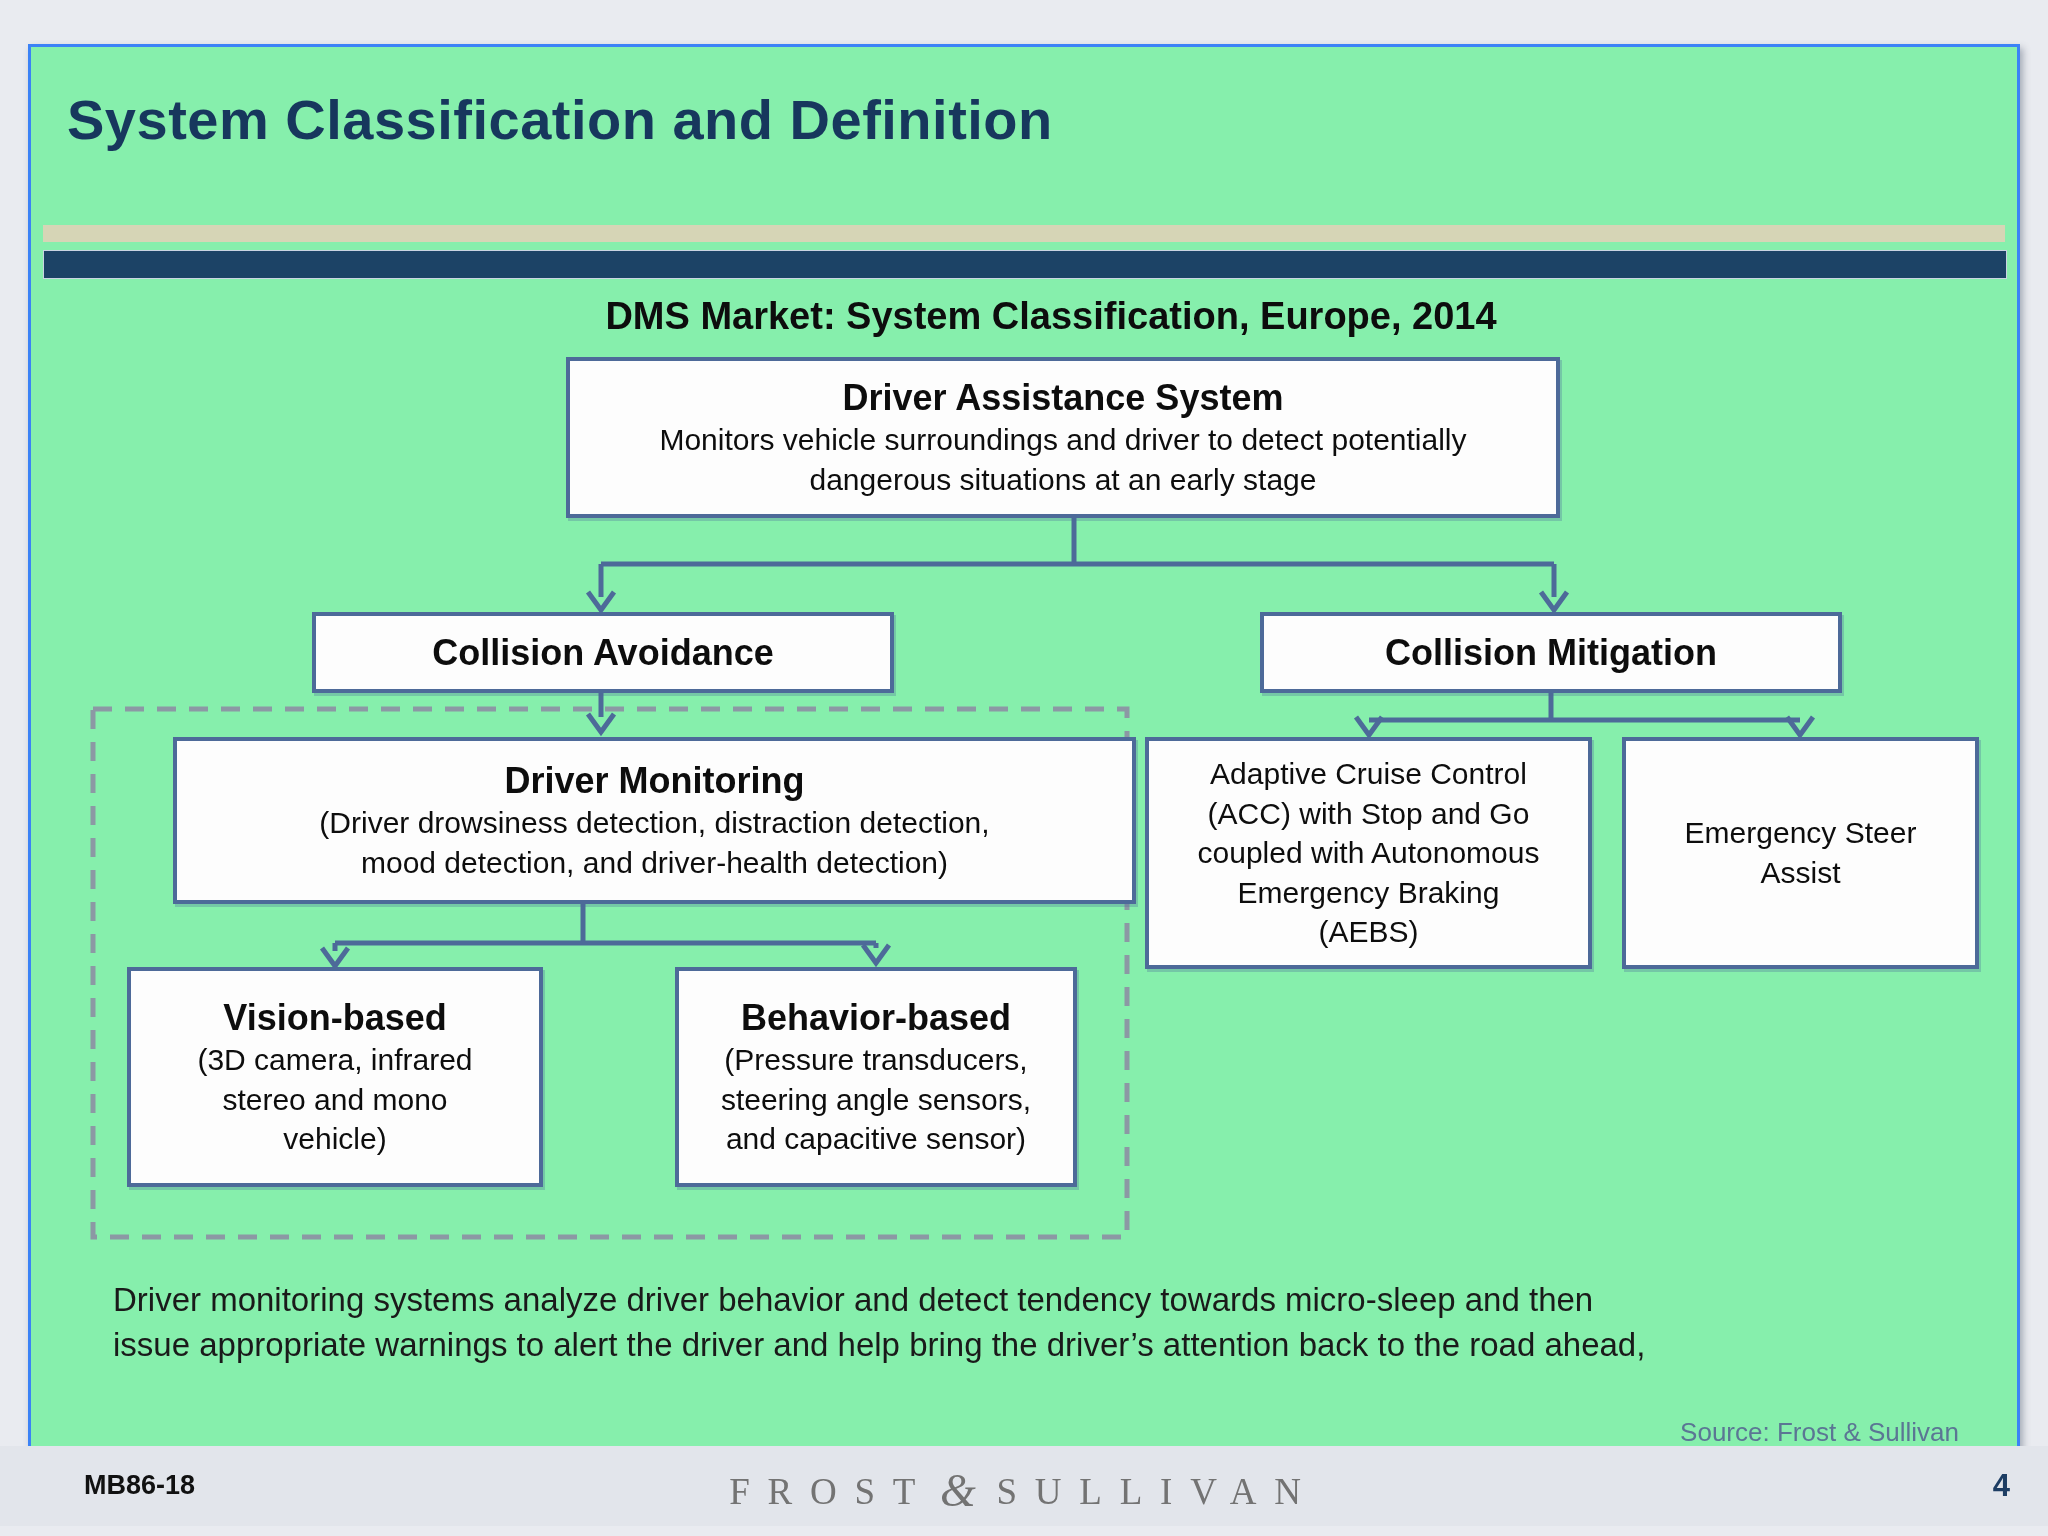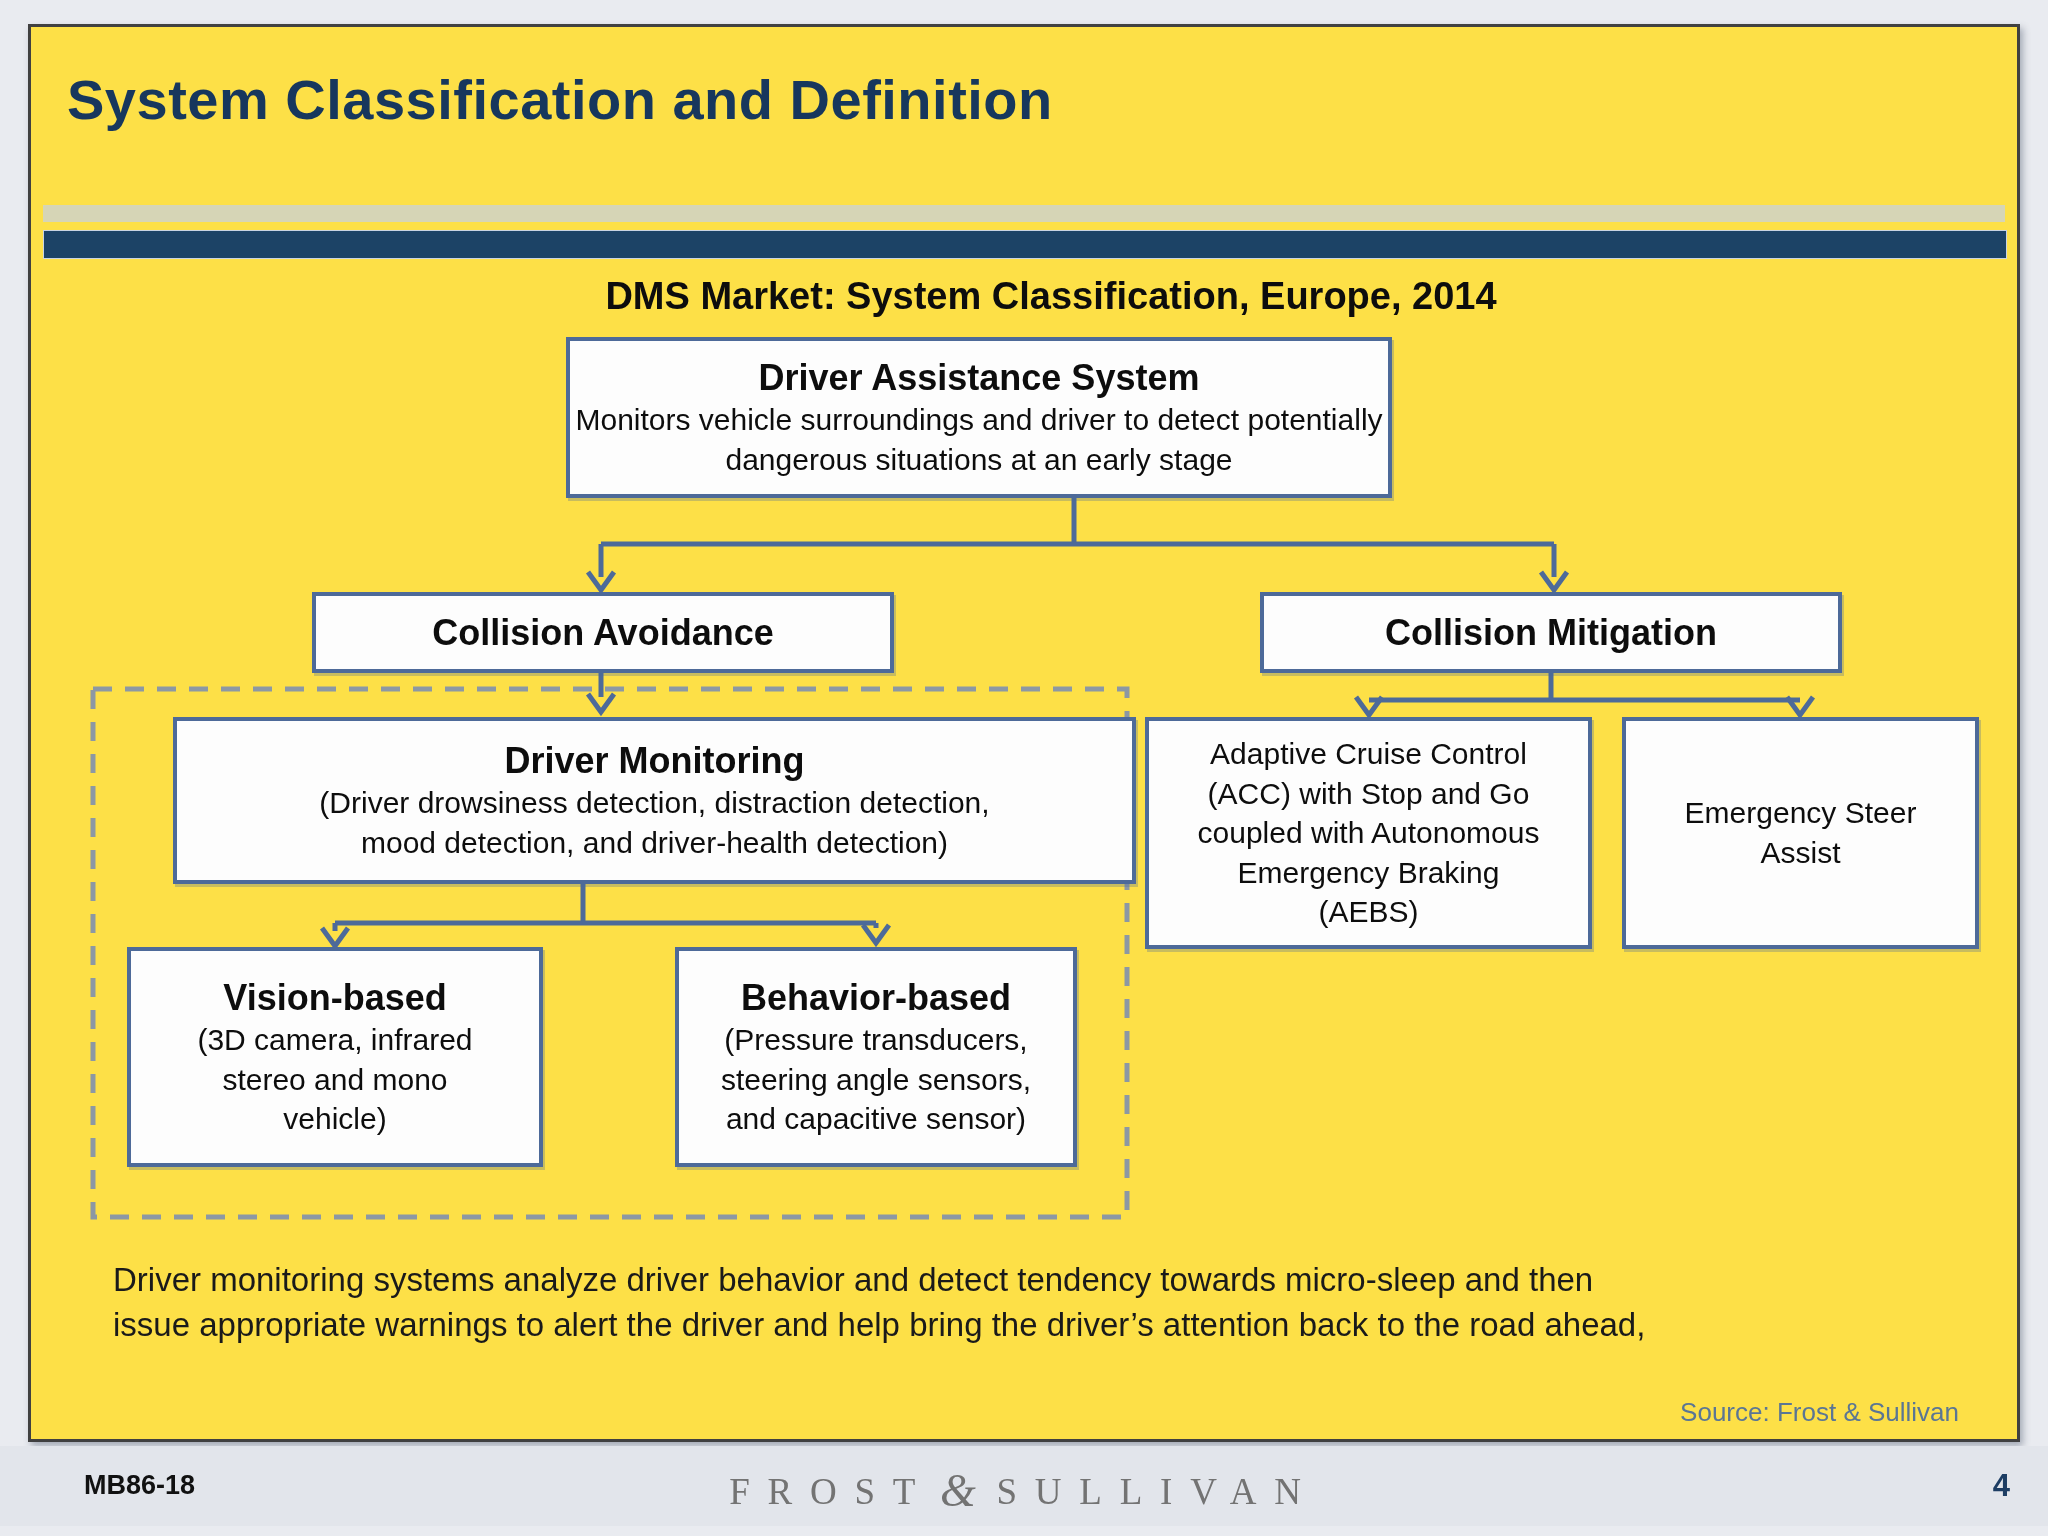--- a/index.html
+++ b/index.html
@@ -2,22 +2,22 @@
 <html><head>
 <meta charset="utf-8">
 <style>
   html,body{margin:0;padding:0;background:#e9ebf0;}
   .stage{
     position:relative;width:2048px;height:1536px;overflow:hidden;
     background:#e9ebf0;font-family:"Liberation Sans",sans-serif;
   }
   
   .slide{
-    position:absolute;left:28px;top:24px;width:1986px;height:1412px;
-    background:#fde047;border:3px solid #404040;
+    position:absolute;left:28px;top:44px;width:1986px;height:1412px;
+    background:#86efac;border:3px solid #3b82f6;
     box-shadow:3px 4px 7px rgba(80,90,110,.45);
   }
   .slide-title{
     position:absolute;left:36px;top:40px;width:1700px;
     font-size:56px;font-weight:bold;color:#17375d;letter-spacing:.5px;
   }
   .bar{position:absolute;left:12px;width:1962px;}
   .bar-olive{top:178px;height:17px;background:#d6d5b6;}
   .bar-navy{top:203px;height:27px;background:#1c4366;border:1px solid #c9d4e2;}
   .chart-title{
@@ -106,21 +106,21 @@
         <path d="M832 898 L845 916 L858 898"></path>
 
         <path d="M1520 646 V673"></path>
         <path d="M1338 673 H1769"></path>
 
         <path d="M1325 670 L1338 688 L1351 670"></path>
         <path d="M1756 670 L1769 688 L1782 670"></path>
       </g>
     </svg>
 
-    <div class="node" style="left:535px;top:310px;width:826px;height:161px">
+    <div class="node" style="left:535px;top:310px;width:994px;height:161px">
       <div class="node-title">Driver Assistance System</div>
       <div class="node-desc">
           <div>Monitors vehicle surroundings and driver to detect potentially</div>
           <div>dangerous situations at an early stage</div>
         </div>
     </div>
 
     <div class="node" style="left:281px;top:565px;width:582px;height:81px">
       <div class="node-title">Collision Avoidance</div>
     </div>

